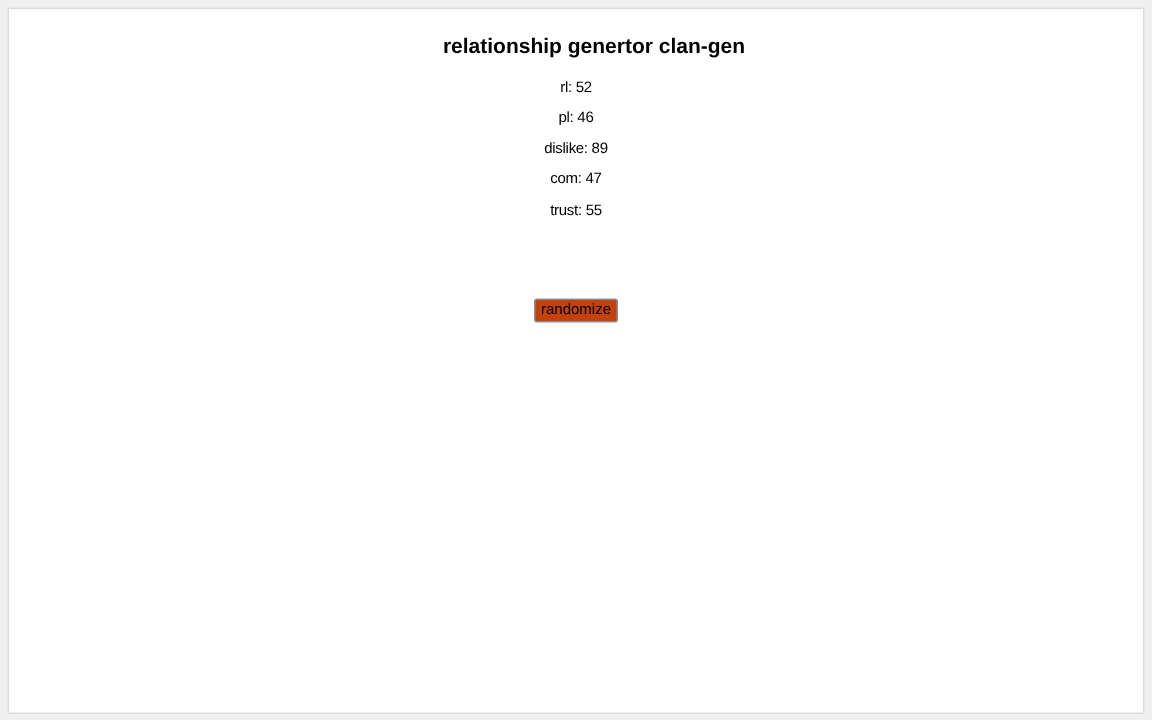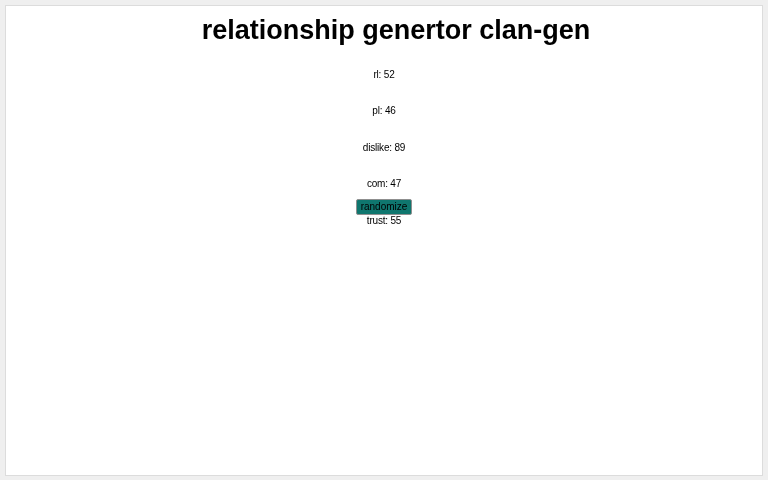--- a/index.html
+++ b/index.html
@@ -17,56 +17,55 @@
       width: 756px;
       height: 469px;
       background: #ffffff;
       border: 1px solid #dcdcdc;
       font-family: "Liberation Sans", sans-serif;
       text-align: center;
       color: #000;
     }
     h1 {
       font-family: "Liberation Sans", sans-serif;
-      font-size: 27px;
+      font-size: 14px;
       font-weight: bold;
       margin: 0;
       position: absolute;
       top: 12px;
       left: 0;
       right: 0;
       line-height: 24px;
       padding-left: 24px;
     }
     .stats {
       position: absolute;
       top: 46px;
       left: 0;
       right: 0;
     }
     .stat {
       font-size: 10px;
       height: 20.4px;
       line-height: 14px;
       letter-spacing: -0.2px;
-      margin-top: 16px;
     }
     .btn-wrap {
       position: absolute;
       top: 190px;
       left: 0;
       right: 0;
     }
     button {
       font-family: "Liberation Sans", sans-serif;
       font-size: 10px;
       padding: 1px 4px;
       height: 16px;
       line-height: 12px;
-      background: #0f766e;
+      background: #c2410c;
       border: 1px solid #8f8f8f;
       border-radius: 2px;
       color: #000;
     }
   </style>
 </head>
 <body>
 
 <div class="frame">
   <h1>relationship genertor clan-gen</h1>

